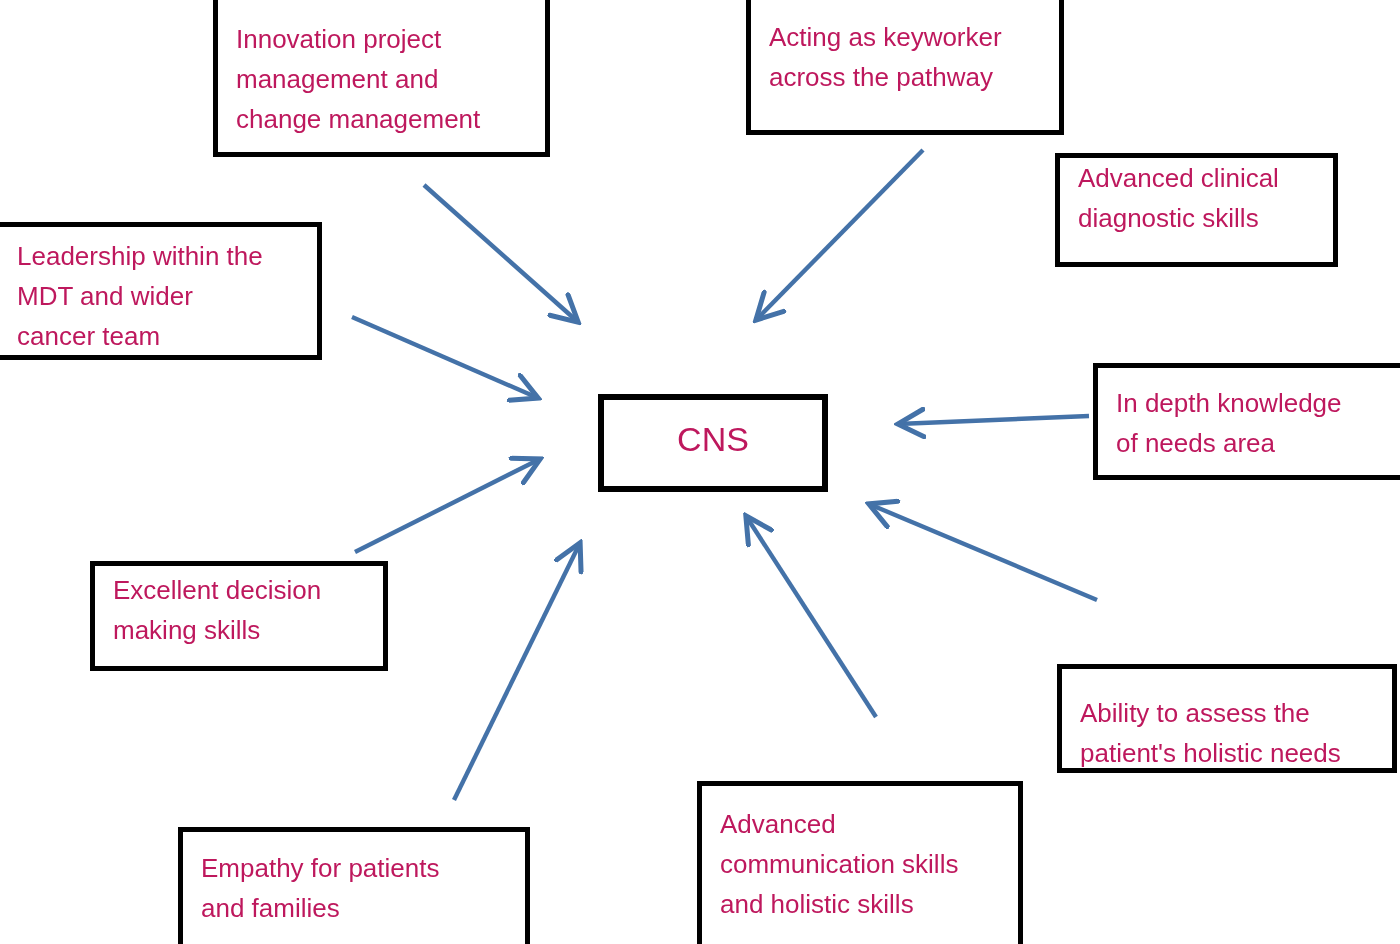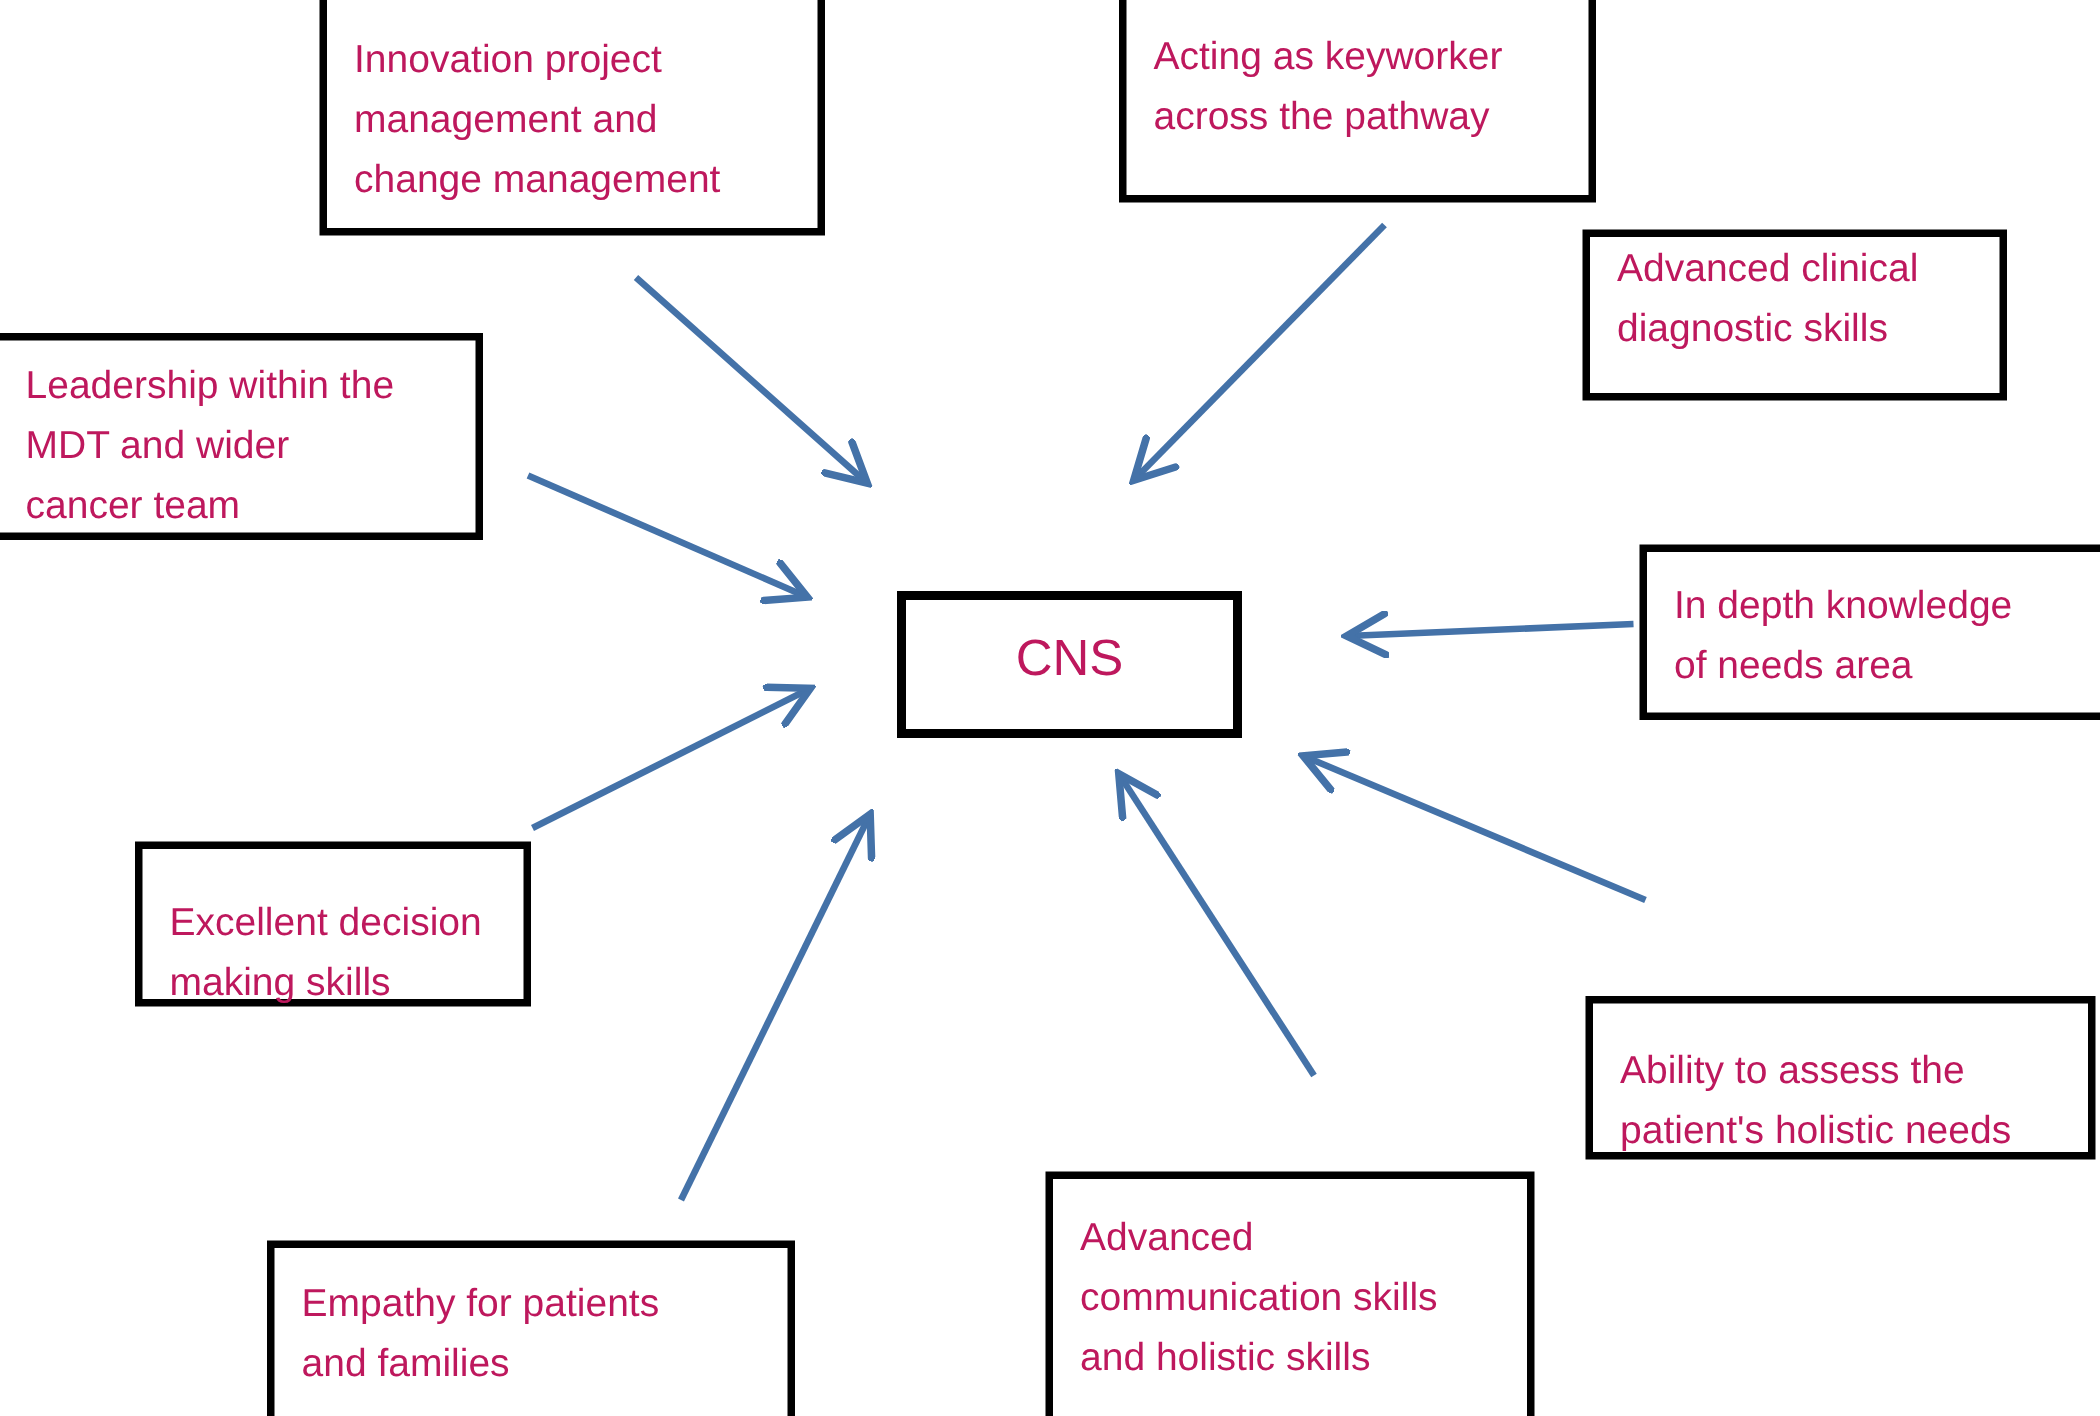--- a/index.html
+++ b/index.html
@@ -117,21 +117,21 @@
     <div class="txt">Advanced
 communication skills
 and holistic skills</div>
   </div>
 
   <div class="node" id="node-empathy" style="left:178px; top:827px; width:352px; height:123px; padding-top:16px;">
     <div class="txt">Empathy for patients
 and families</div>
   </div>
 
-  <div class="node" id="node-decision" style="left:90px; top:561px; width:264px; height:110px; padding-top:28px;">
+  <div class="node" id="node-decision" style="left:90px; top:561px; width:298px; height:110px; padding-top:4px;">
     <div class="txt">Excellent decision
 making skills</div>
   </div>
 
   <div class="node" id="node-leadership" style="left:-6px; top:222px; width:328px; height:138px; padding-top:9px;">
     <div class="txt">Leadership within the
 MDT and wider
 cancer team</div>
   </div>
 

